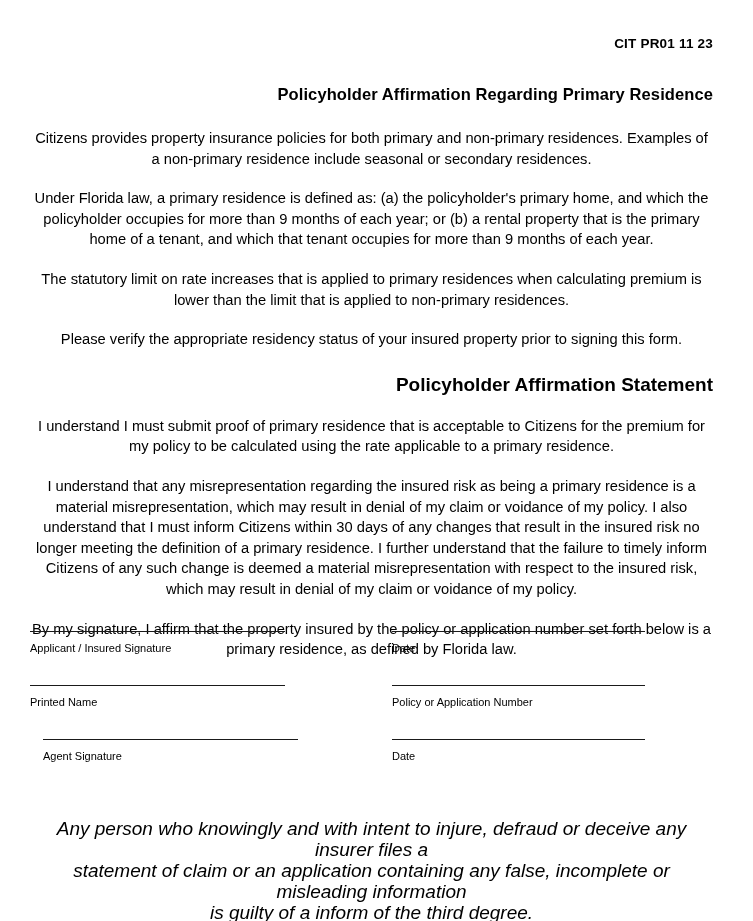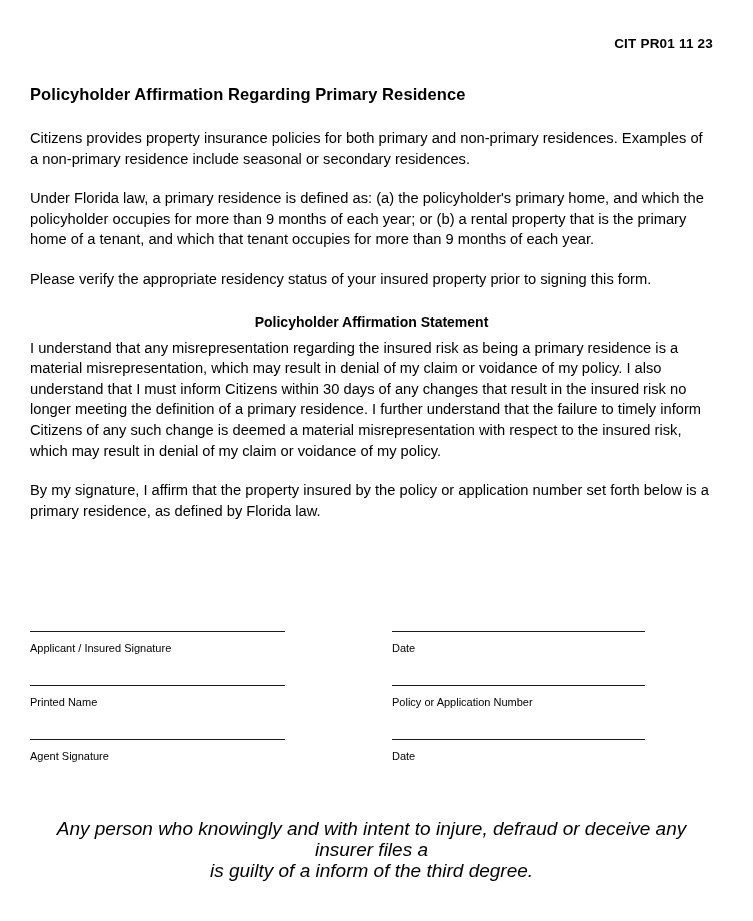--- a/index.html
+++ b/index.html
@@ -34,60 +34,60 @@
 
   
   .content {
     position: absolute;
     top: 85px;
     left: 30px;
     width: 683px;
   }
 
   .doc-title {
-    text-align: left;
+    text-align: right;
     font-size: 16.5px;
     font-weight: bold;
     margin: 0 0 24px 0;
     letter-spacing: 0.1px;
   }
 
   .para {
     font-size: 14.7px;
     line-height: 20.6px;
     margin: 0 0 19px 0;
-    text-align: left;
+    text-align: center;
   }
   .para:last-child { margin-bottom: 0; }
 
   .section-heading {
-    text-align: center;
-    font-size: 14px;
+    text-align: right;
+    font-size: 19px;
     font-weight: bold;
-    margin: 24px 0 8px 0;
+    margin: 24px 0 20px 0;
   }
 
   
   .sig-block {
     position: absolute;
     top: 631px;
     left: 30px;
     width: 683px;
   }
   .sig-row {
     position: relative;
     height: 54px;
   }
   .sig-field {
     position: absolute;
     top: 0;
   }
   .sig-field.left  { left: 0px; }
   .sig-field.right { left: 362px; }
-  .sig-field.left.indent { left: 0; }
+  .sig-field.left.indent { left: 13px; }
 
   .sig-line {
     border-bottom: 1.4px solid #1a1a1a;
     height: 0;
     width: 255px;
   }
   .sig-line.wide { width: 253px; }
 
   .sig-label {
     font-size: 11px;
@@ -117,25 +117,27 @@
   <div class="form-code">CIT PR01 11 23</div>
 
   <div class="content">
 
     <h1 class="doc-title">Policyholder Affirmation Regarding Primary Residence</h1>
 
     <p class="para">Citizens provides property insurance policies for both primary and non-primary residences. Examples of a non-primary residence include seasonal or secondary residences.</p>
 
     <p class="para">Under Florida law, a primary residence is defined as: (a) the policyholder's primary home, and which the policyholder occupies for more than 9 months of each year; or (b) a rental property that is the primary home of a tenant, and which that tenant occupies for more than 9 months of each year.</p>
 
+    <p class="para">The statutory limit on rate increases that is applied to primary residences when calculating premium is lower than the limit that is applied to non-primary residences.</p>
 
     <p class="para">Please verify the appropriate residency status of your insured property prior to signing this form.</p>
 
     <h2 class="section-heading">Policyholder Affirmation Statement</h2>
 
+    <p class="para">I understand I must submit proof of primary residence that is acceptable to Citizens for the premium for my policy to be calculated using the rate applicable to a primary residence.</p>
 
     <p class="para">I understand that any misrepresentation regarding the insured risk as being a primary residence is a material misrepresentation, which may result in denial of my claim or voidance of my policy. I also understand that I must inform Citizens within 30 days of any changes that result in the insured risk no longer meeting the definition of a primary residence. I further understand that the failure to timely inform Citizens of any such change is deemed a material misrepresentation with respect to the insured risk, which may result in denial of my claim or voidance of my policy.</p>
 
     <p class="para">By my signature, I affirm that the property insured by the policy or application number set forth below is a primary residence, as defined by Florida law.</p>
 
   </div>
 
   <div class="sig-block">
 
     <div class="sig-row">
@@ -168,16 +170,17 @@
       <div class="sig-field right">
         <div class="sig-line wide"></div>
         <div class="sig-label">Date</div>
       </div>
     </div>
 
   </div>
 
   <div class="fraud-notice">
     <span class="fl">Any person who knowingly and with intent to injure, defraud or deceive any insurer files a</span>
+    <span class="fl">statement of claim or an application containing any false, incomplete or misleading information</span>
     <span class="fl">is guilty of a inform of the third degree.</span>
   </div>
 
 </div>
 
 </body></html>

